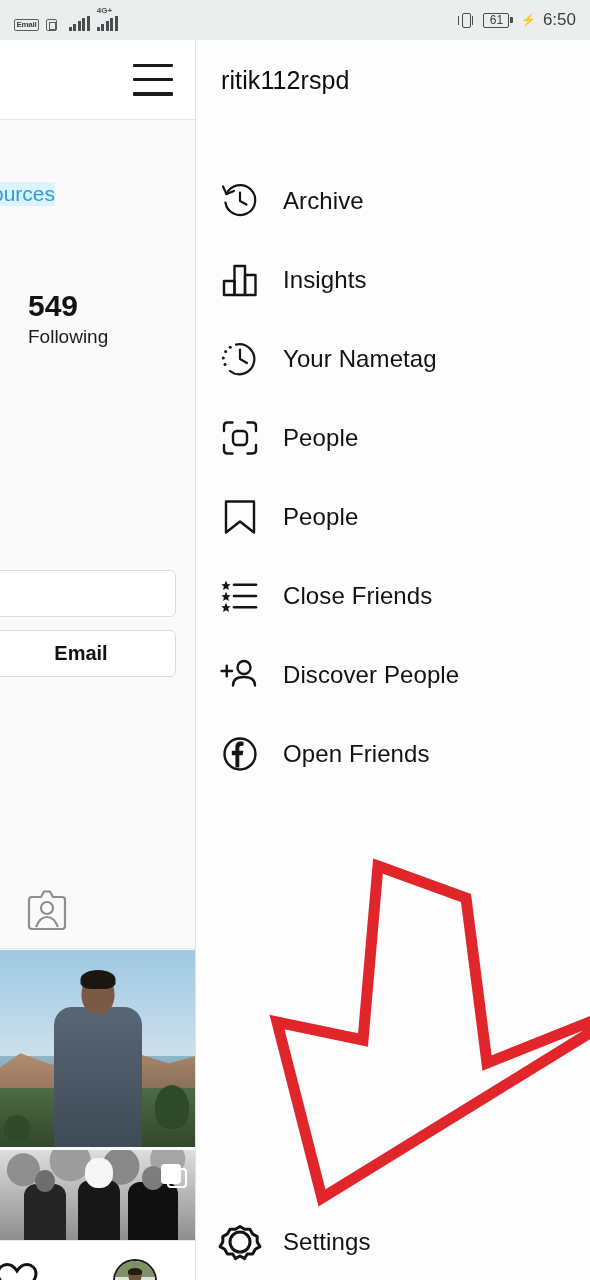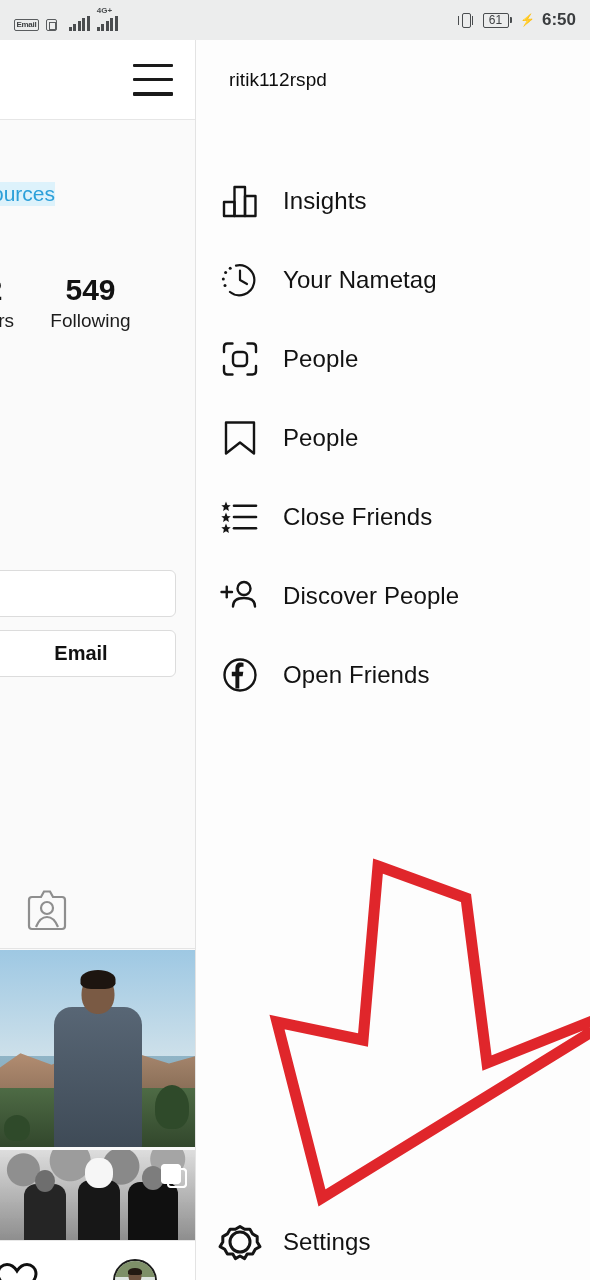--- a/index.html
+++ b/index.html
@@ -80,21 +80,21 @@
     min-width: 26px; height: 15px;
     display: flex; align-items: center; justify-content: center;
     font-size: 12px; color: #3f4244; padding: 0 2px;
     line-height: 11px;
   }
   .batt-tip {
     width: 2.5px; height: 6px; background: #4a4d4f;
     margin-left: 1px; border-radius: 0 1px 1px 0;
   }
   .bolt { font-size: 12px; color: #3f4244; margin-left: 1px; line-height: 12px; }
-  .clock { font-size: 17px; color: #3a3d3f; letter-spacing: 0px; font-weight: bold; }
+  .clock { font-size: 17px; color: #3a3d3f; letter-spacing: 0px; }
 
   
   .left-panel {
     position: absolute; left: 0; top: 40px;
     width: 195px; height: 1240px;
     background: #fafafa;
     overflow: hidden;
   }
   .lp-header {
     position: relative;
@@ -115,21 +115,21 @@
     position: absolute; left: -8px; top: 142px;
     font-size: 21px; color: #2b9fd9;
     background: #ddf2fb;
     letter-spacing: 0px;
   }
   .lp-stats {
     position: absolute; left: 0; top: 233px;
     width: 195px;
     display: flex;
   }
-  .stat { text-align: center; }
+  .stat { text-align: left; margin-top: 16px; }
   .stat.followers { width: 68px; margin-left: -40px; }
   .stat.following { width: 125px; }
   .stat .num {
     font-size: 30px; font-weight: bold; color: #121212;
     line-height: 34px;
   }
   .stat .lbl {
     font-size: 19px; color: #1c1c1c; line-height: 24px;
     margin-top: 2px;
   }
@@ -277,21 +277,21 @@
     border-left: 1px solid #e3e3e3;
   }
   .drawer-header {
     position: absolute; left: 0; top: 0;
     width: 395px; height: 80px;
     display: flex; align-items: center;
     padding-left: 25px;
     background: #fdfdfd;
   }
   .drawer-title {
-    font-size: 19px; color: #0d0d0d; letter-spacing: 0.1px; margin-left: 8px;
+    font-size: 25px; color: #0d0d0d; letter-spacing: 0.1px;
   }
   .menu {
     position: absolute; left: 0; top: 121px;
     width: 395px;
   }
   .menu-item {
     position: relative;
     height: 79px;
     display: flex; align-items: center;
     padding-left: 22px;
@@ -443,20 +443,30 @@
   </div>
 
   <div class="drawer">
 
     <div class="drawer-header">
       <div class="drawer-title">ritik112rspd</div>
     </div>
 
     <div class="menu">
 
+      <div class="menu-item">
+        <span class="mi-icon">
+          <svg width="42" height="42" viewBox="0 0 42 42" fill="none" stroke="#141414" stroke-width="2.2" stroke-linecap="round" stroke-linejoin="round">
+            <path d="M7.5 14 A15 15 0 1 1 6.4 22.5"></path>
+            <path d="M4 6.5 L7.5 14 L15 11"></path>
+            <path d="M21 12.5 L21 21 L27.5 24.5"></path>
+          </svg>
+        </span>
+        <span class="mi-label">Archive</span>
+      </div>
 
       <div class="menu-item">
         <span class="mi-icon">
           <svg width="42" height="42" viewBox="0 0 42 42" fill="none" stroke="#141414" stroke-width="2.4" stroke-linejoin="round">
             <rect x="5" y="22" width="10.5" height="14"></rect>
             <rect x="15.5" y="7" width="10.5" height="29"></rect>
             <rect x="26" y="16" width="10.5" height="20"></rect>
           </svg>
         </span>
         <span class="mi-label">Insights</span>

